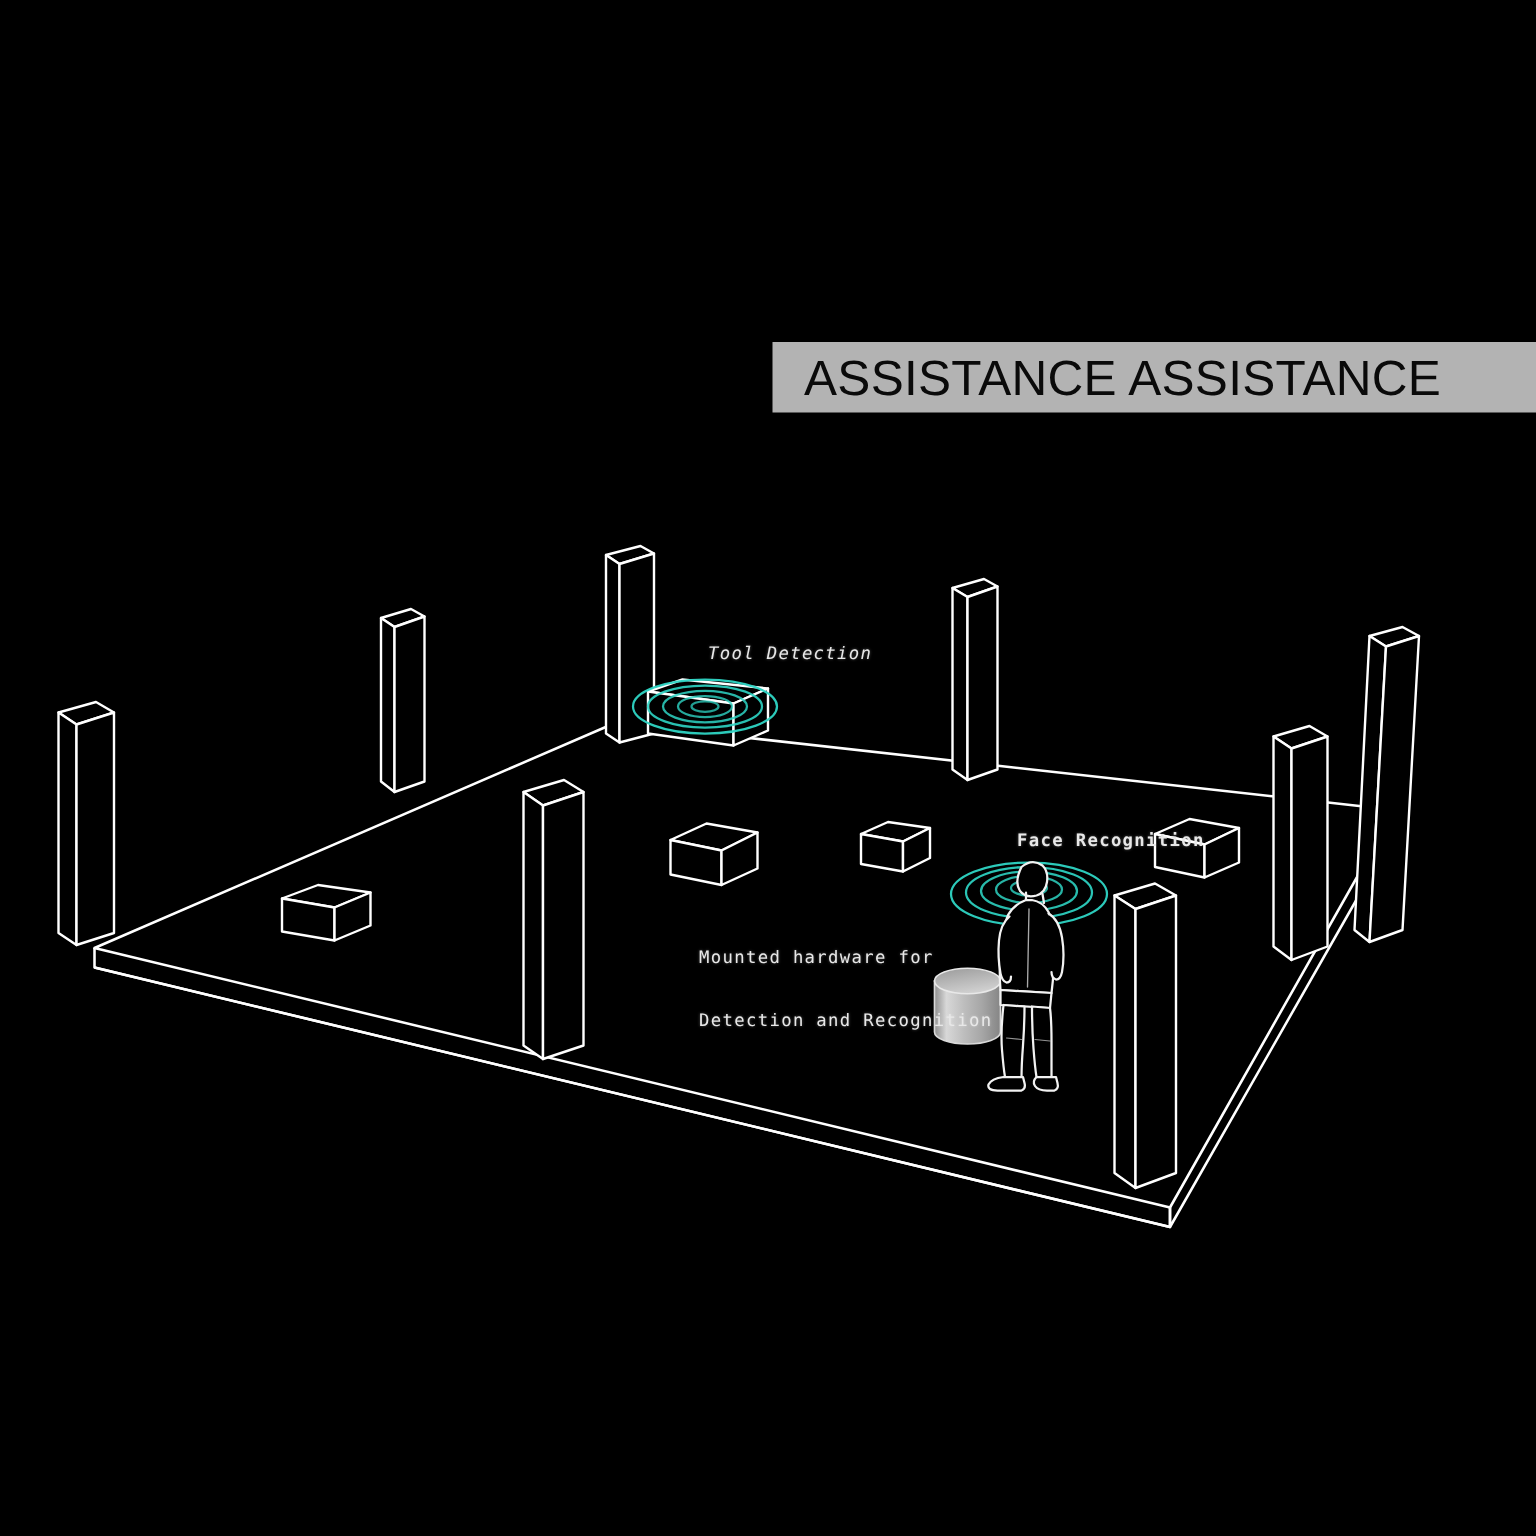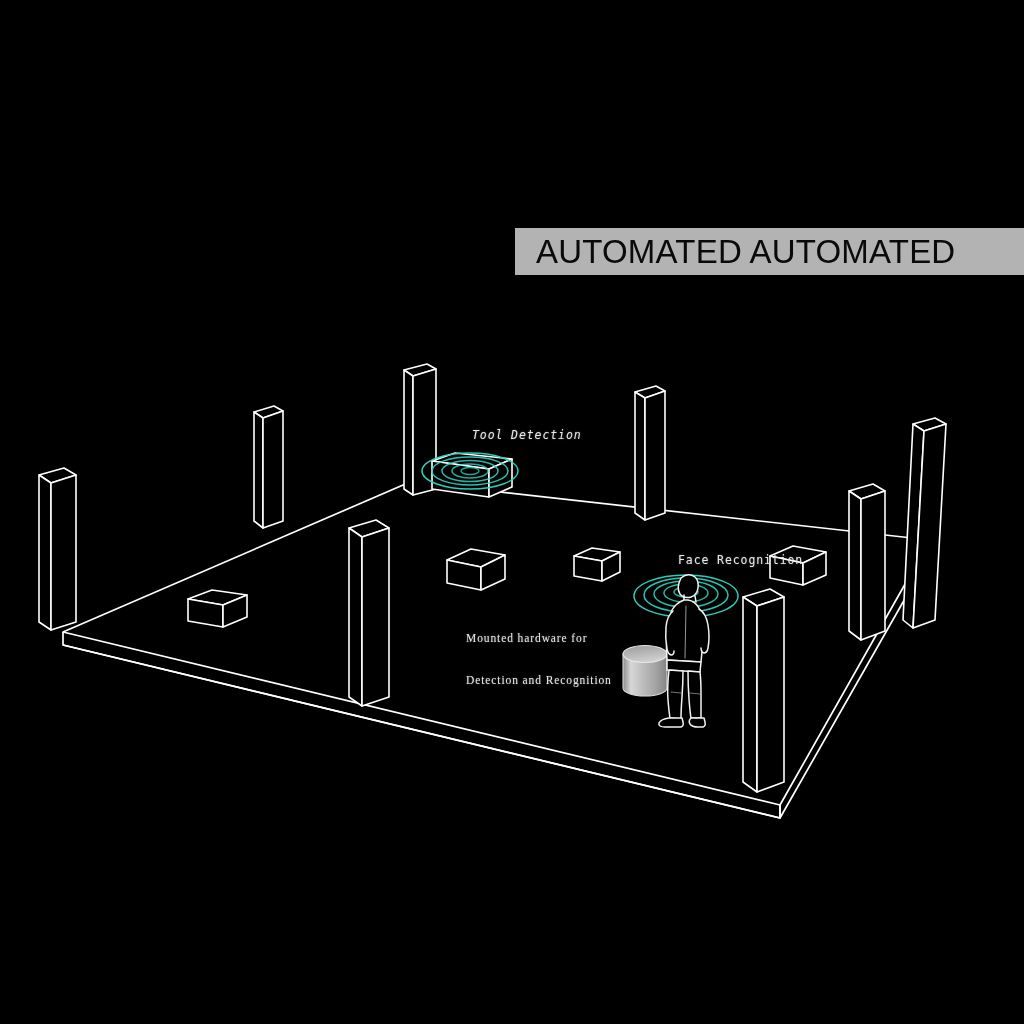--- a/index.html
+++ b/index.html
@@ -55,22 +55,22 @@
     position: absolute;
     color: #e8e8e8;
     font-family: "DejaVu Sans Mono", "Liberation Mono", monospace;
     font-size: 11.5px;
     letter-spacing: 0.9px;
     line-height: 14px;
     white-space: pre;
     text-shadow: 0 0 2px rgba(255,255,255,0.35);
   }
   #label-tool-detection { left: 472px; top: 428px; font-style: italic; }
-  #label-face-recognition { left: 678px; top: 553px; }
-  #label-mounted-hardware { left: 466px; top: 603px; font-family: Liberation Serif, serif; }
+  #label-face-recognition { left: 678px; top: 553px; font-weight: bold; }
+  #label-mounted-hardware { left: 466px; top: 603px; }
 </style>
 </head>
 <body>
 
 <div id="stage">
 
   <svg id="scene" viewBox="0 0 1024 1024" xmlns="http://www.w3.org/2000/svg">
     <defs>
       <linearGradient id="cylGrad" x1="0" y1="0" x2="1" y2="0">
         <stop offset="0%" stop-color="#8e8e8e"></stop>
@@ -229,21 +229,21 @@
       <path d="M671,692 l10,1 M690,693 l10,1" stroke-width="0.8" opacity="0.6"></path>
 
       <path d="M669,718 q-8,1 -10,5 q-1,4 6,4 l16,0 q3,-1 2,-5 l-1,-4 Z"></path>
 
       <path d="M691,718 q-3,3 -1,6 q2,3 8,3 l5,0 q3,-1 2,-5 l-1,-4 Z"></path>
     </g>
 
   </svg>
 
   <div id="title-banner">
-    <span class="title-text">AUTOMATED AUTOMATED</span>
+    <span class="title-text">ASSISTANCE ASSISTANCE</span>
   </div>
 
   <div class="scene-label" id="label-tool-detection">Tool Detection</div>
 
   <div class="scene-label" id="label-face-recognition">Face Recognition</div>
 
   <div class="scene-label" id="label-mounted-hardware">
     <div>Mounted hardware for</div>
     <div>Detection and Recognition</div>
   </div>

